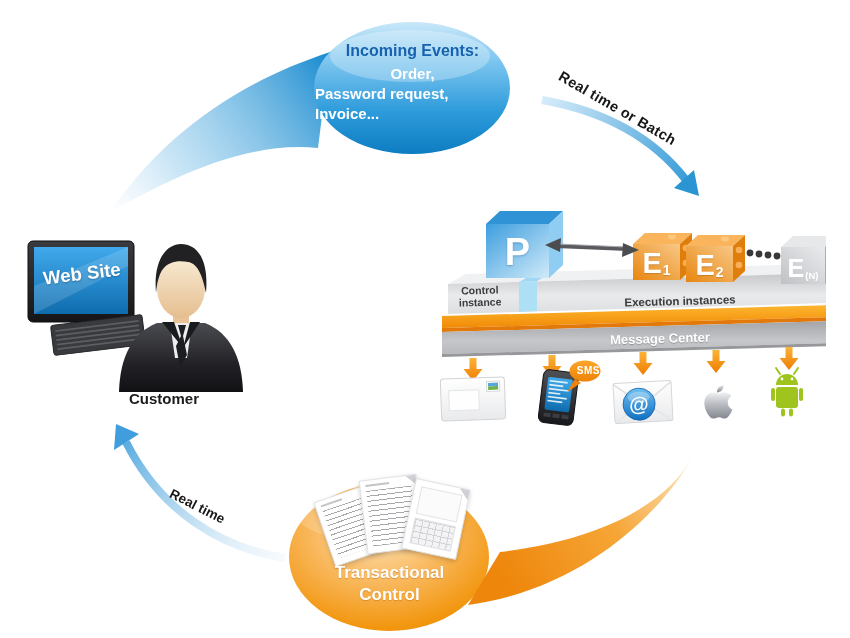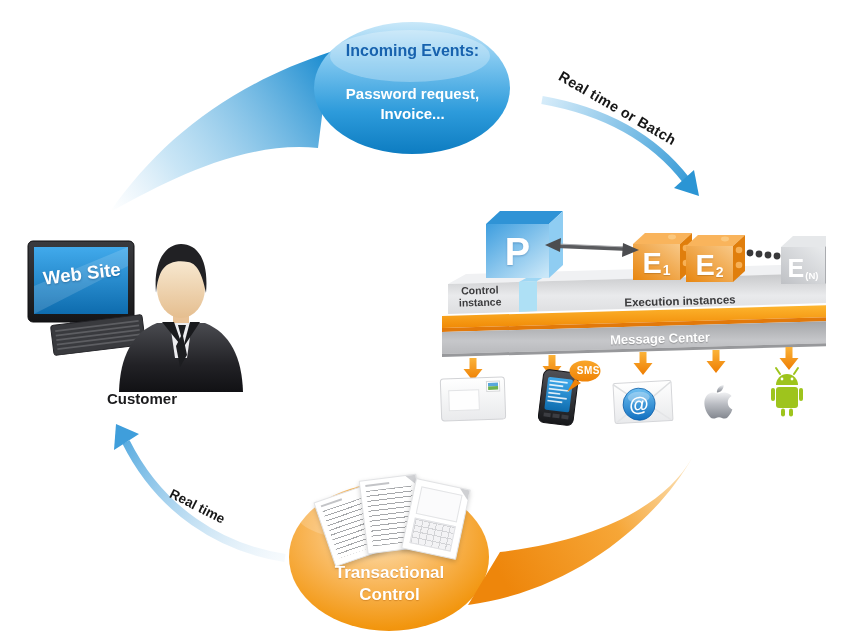--- a/index.html
+++ b/index.html
@@ -315,30 +315,31 @@
   <div class="doc-head"></div>
   <div class="doc-lines"></div>
 </div>
 <div class="doc" style="left:408px;top:483px;width:54px;height:70px;transform:rotate(12deg);">
   <div class="fold"></div>
   <div class="doc-screen"></div>
   <div class="doc-keys"></div>
 </div>
 
 <div class="lbl" style="left:315px;top:42px;width:195px;text-align:center;font-size:16px;font-weight:bold;color:#1762ae;">Incoming Events:</div>
-<div class="lbl" style="left:315px;top:85px;width:195px;text-align:center;font-size:15px;font-weight:bold;color:#fff;">Password request,</div>
-<div class="lbl" style="left:315px;top:105px;width:195px;text-align:center;font-size:15px;font-weight:bold;color:#fff;">Invoice...</div>
+<div class="lbl" style="left:315px;top:65px;width:195px;text-align:center;font-size:15px;font-weight:bold;color:#fff;">Order,</div>
+<div class="lbl" style="left:315px;top:85px;width:195px;font-size:15px;font-weight:bold;color:#fff;">Password request,</div>
+<div class="lbl" style="left:315px;top:105px;width:195px;font-size:15px;font-weight:bold;color:#fff;">Invoice...</div>
 
 <div class="lbl" style="left:564px;top:68px;font-size:14.5px;font-weight:bold;color:#161616;transform:rotate(30deg);transform-origin:0 0;white-space:nowrap;letter-spacing:.3px;">Real time or Batch</div>
 
 <div class="lbl" style="left:174px;top:486px;font-size:13.5px;font-weight:bold;color:#161616;transform:rotate(27deg);transform-origin:0 0;white-space:nowrap;">Real time</div>
 
 <div class="lbl" style="left:37px;top:263px;width:90px;text-align:center;font-size:18.5px;font-weight:bold;color:#fff;transform:rotate(-7deg);text-shadow:0 1px 2px rgba(0,40,80,.35);">Web Site</div>
 
-<div class="lbl" style="left:107px;top:390px;width:92px;text-align:left;font-size:15px;font-weight:600;color:#1b1b1d;">Customer</div>
+<div class="lbl" style="left:107px;top:390px;width:92px;text-align:right;font-size:15px;font-weight:600;color:#1b1b1d;">Customer</div>
 
 <div class="lbl" style="left:448px;top:285px;width:64px;text-align:center;font-size:10.5px;font-weight:bold;color:#3b3b3d;line-height:1.1;transform:rotate(-1.6deg);">Control instance</div>
 <div class="lbl" style="left:565px;top:295px;width:230px;text-align:center;font-size:11.5px;font-weight:bold;color:#3b3b3d;transform:rotate(-1.6deg);">Execution instances</div>
 <div class="lbl" style="left:545px;top:331px;width:230px;text-align:center;font-size:13px;font-weight:bold;color:#fff;transform:rotate(-1.6deg);text-shadow:0 1px 1px rgba(0,0,0,.25);">Message Center</div>
 
 <div class="lbl" style="left:486px;top:227px;width:63px;height:50px;line-height:50px;text-align:center;font-size:38px;font-weight:bold;color:#fff;text-shadow:0 1px 2px rgba(0,60,120,.3);">P</div>
 
 <div class="lbl cube-label" style="left:633px;top:246px;width:47px;height:34px;">
   <span style="font-size:29px;line-height:34px;">E</span>
   <span style="font-size:14px;line-height:20px;margin-left:1px;">1</span>

